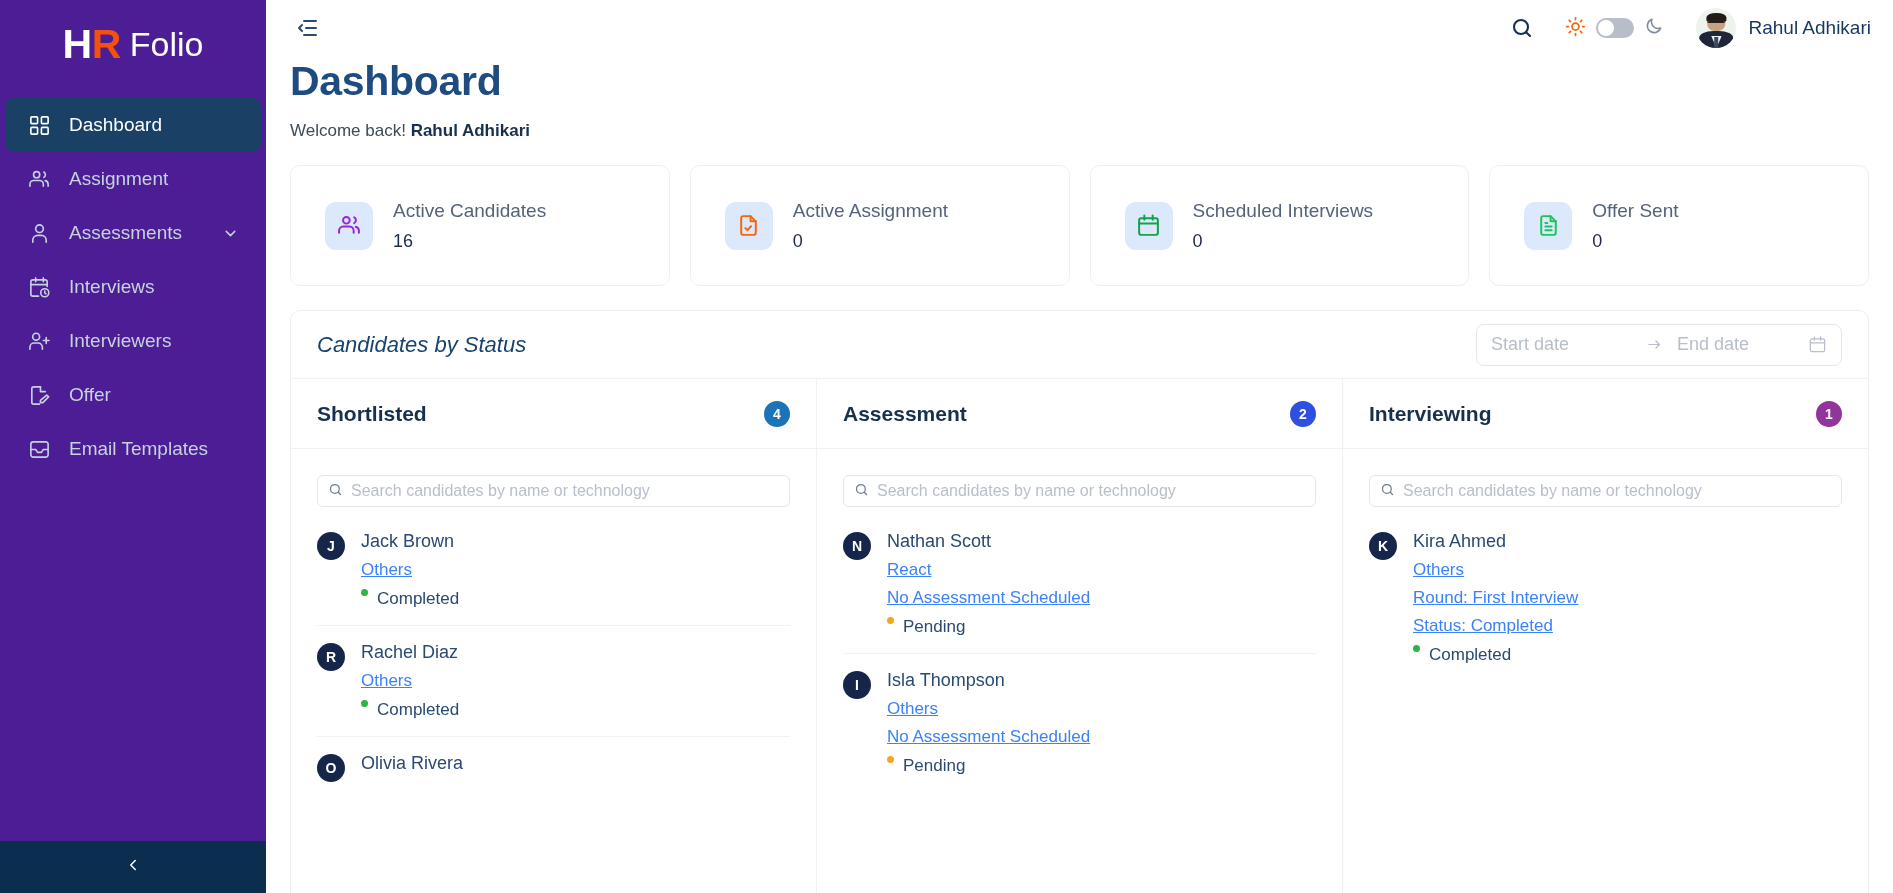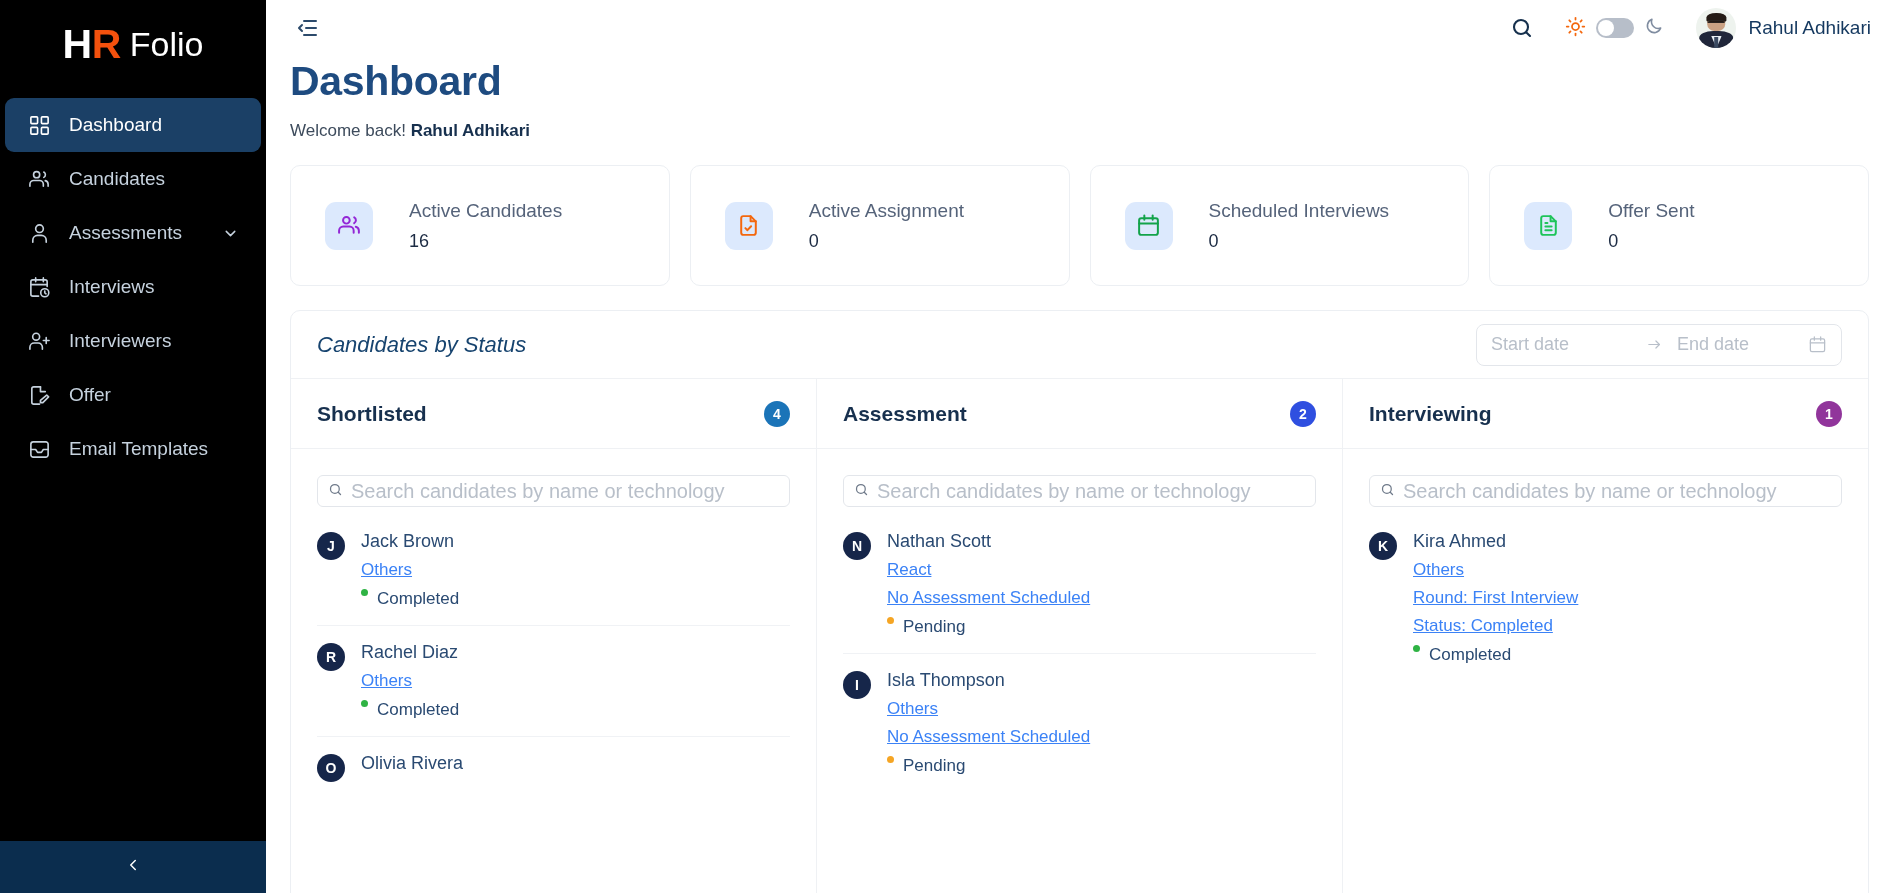--- a/index.html
+++ b/index.html
@@ -8,21 +8,21 @@
     font-family:"Liberation Sans", sans-serif;
     background:#ffffff;
     color:#2c3e50;
     -webkit-font-smoothing:antialiased;
   }
   .app { display:flex; width:1893px; height:893px; }
 
   
   .sidebar {
     width:266px; flex:0 0 266px; height:893px;
-    background:#000000;
+    background:#4c1d95;
     display:flex; flex-direction:column;
     position:relative;
   }
   .brand {
     height:88px; display:flex; align-items:center; justify-content:center;
     user-select:none;
   }
   .brand .logo-text { font-size:41px; font-weight:700; letter-spacing:-.5px; color:#ffffff; line-height:1; }
   .brand .logo-text .accent { color:#f4510d; font-weight:800; }
   .brand .logo-folio { font-size:34px; font-weight:400; color:#ffffff; margin-left:9px; line-height:1; }
@@ -85,21 +85,21 @@
   .content { padding:0 24px 0 24px; }
 
   .page-title { font-size:41px; font-weight:700; color:#1e4b80; letter-spacing:-.3px; margin-top:2px; }
   .welcome { font-size:17px; color:#3d4b5c; margin-top:16px; }
   .welcome b { color:#17304e; font-weight:700; }
 
   
   .stats { display:flex; gap:20px; margin-top:24px; }
   .stat-card {
     flex:1 1 0; height:121px; border:1px solid #eceff3; border-radius:10px;
-    background:#ffffff; display:flex; align-items:center; gap:36px;
+    background:#ffffff; display:flex; align-items:center; gap:20px;
     padding:0 34px;
   }
   .stat-ico {
     width:48px; height:48px; flex:0 0 48px; border-radius:11px; background:#dce9fd;
     display:flex; align-items:center; justify-content:center;
   }
   .stat-ico svg { width:25px; height:25px; fill:none; stroke-width:1.9; stroke-linecap:round; stroke-linejoin:round; }
   .stat-text { display:flex; flex-direction:column; gap:9px; }
   .stat-label { font-size:19px; color:#55637a; }
   .stat-value { font-size:18px; color:#1c2b43; }
@@ -140,21 +140,21 @@
     color:#ffffff; font-size:14px; font-weight:600;
   }
   .col-body { padding:26px 26px 0 26px; flex:1 1 auto; overflow:hidden; }
 
   .search-box {
     height:32px; border:1px solid #e3e6eb; border-radius:6px;
     display:flex; align-items:center; gap:8px; padding:0 10px; background:#fff;
   }
   .search-box svg { width:15px; height:15px; stroke:#6f7a8a; fill:none; stroke-width:2; stroke-linecap:round; stroke-linejoin:round; flex:0 0 15px; }
   .search-box input {
-    border:none; outline:none; width:100%; font-size:20px; color:#3b82f6;
+    border:none; outline:none; width:100%; font-size:16px; color:#3b82f6;
     font-family:"Liberation Sans", sans-serif; background:transparent;
   }
   .search-box input::placeholder { color:#b8bfc9; }
 
   .cand-list { margin-top:8px; }
   .cand {
     display:flex; gap:16px; padding:16px 0 16px 0;
     border-bottom:1px solid #f0f2f5;
   }
   .cand:last-child { border-bottom:none; }
@@ -196,21 +196,21 @@
 
       <div class="nav-item">
         <span class="nav-ico">
             <svg viewBox="0 0 24 24">
               <path d="M16 19v-2a4 4 0 0 0-4-4H6a4 4 0 0 0-4 4v2"></path>
               <circle cx="9" cy="7" r="3.2"></circle>
               <path d="M21 19v-2a4 4 0 0 0-3-3.8"></path>
               <path d="M16.5 4.2a3.2 3.2 0 0 1 0 5.6"></path>
             </svg>
           </span>
-        <span class="nav-label">Candidates</span>
+        <span class="nav-label">Assignment</span>
       </div>
 
       <div class="nav-item">
         <span class="nav-ico">
             <svg viewBox="0 0 24 24">
               <path d="M19 21v-2a5 5 0 0 0-5-5h-4a5 5 0 0 0-5 5v2"></path>
               <circle cx="12" cy="7" r="4"></circle>
             </svg>
           </span>
         <span class="nav-label">Assessments</span>

